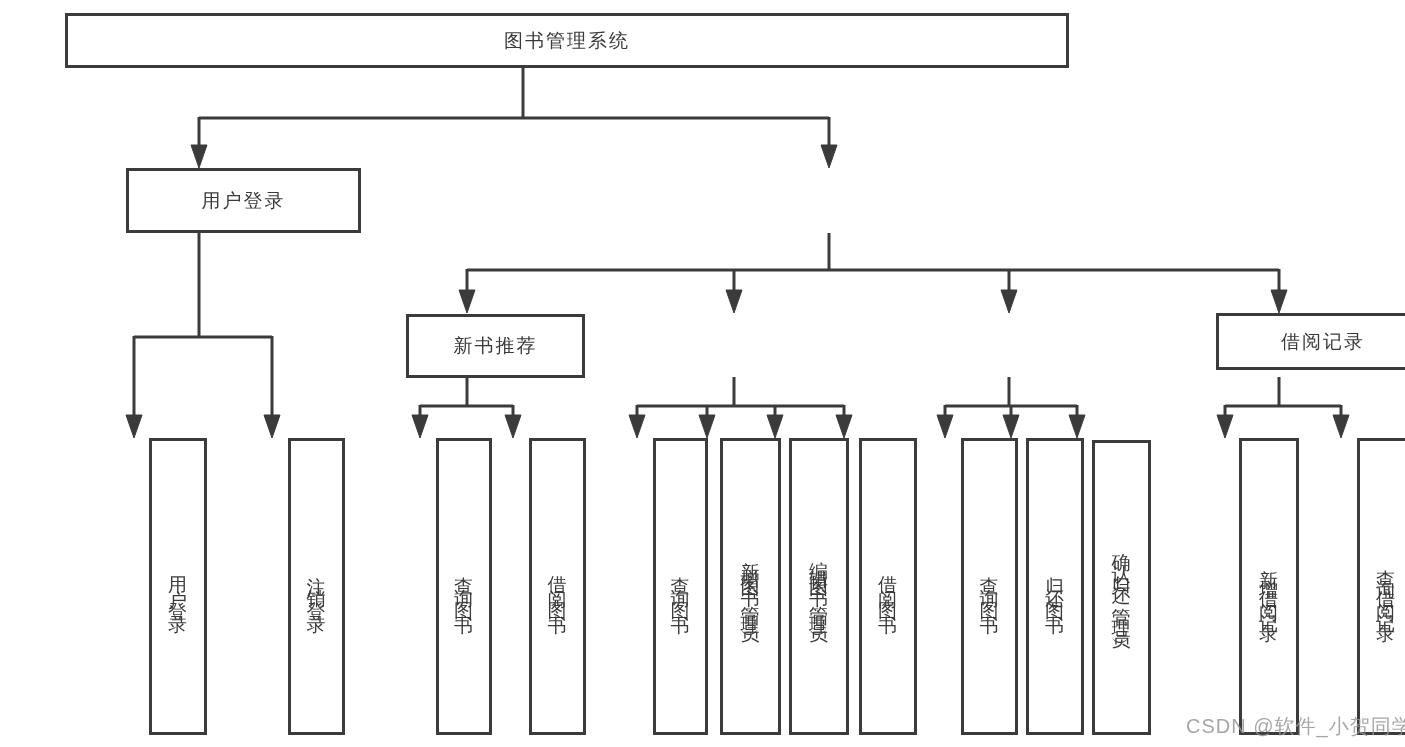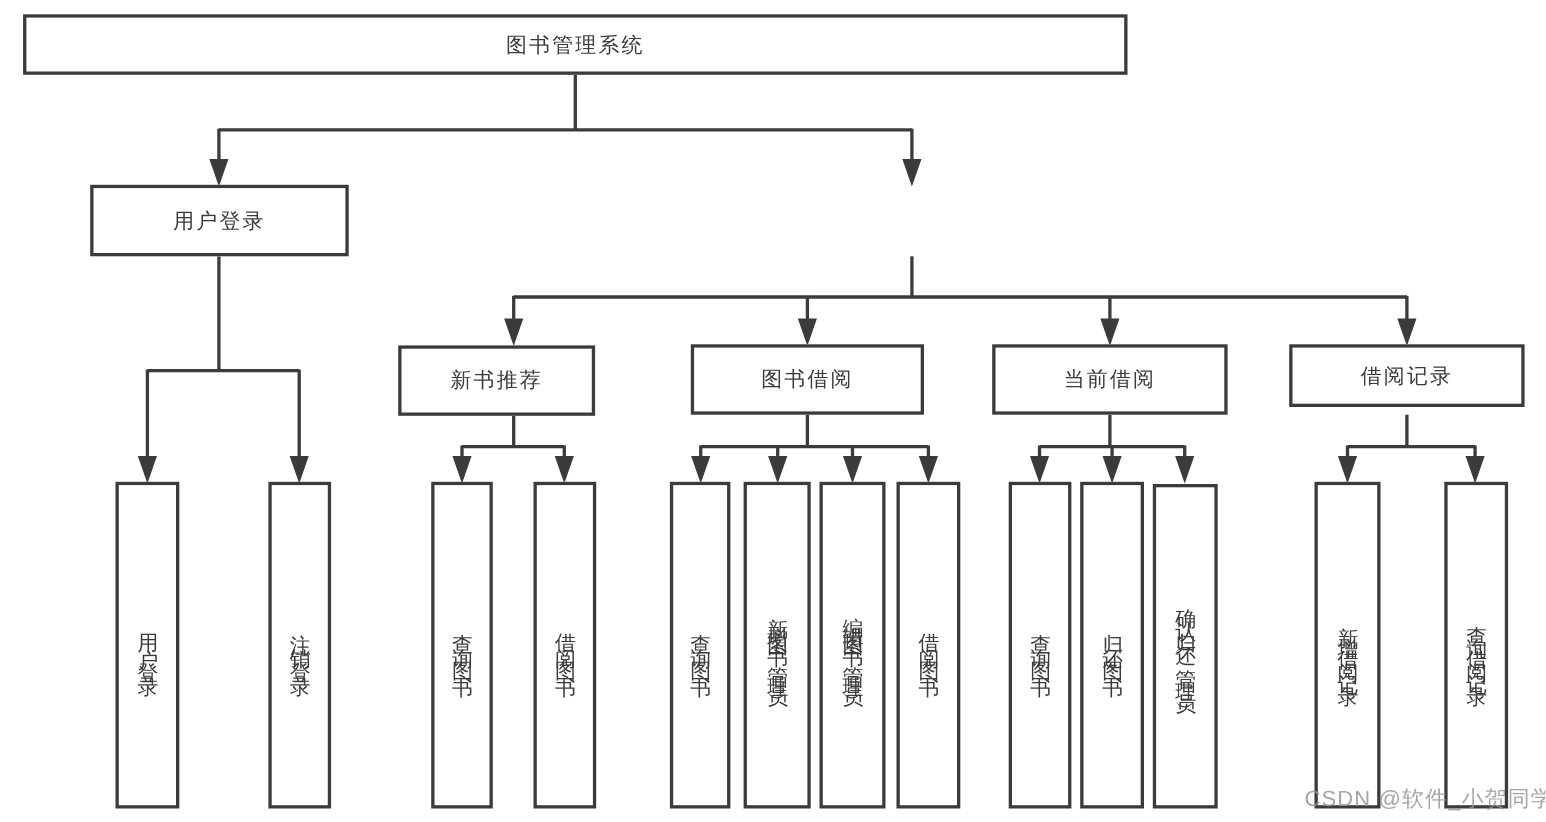--- a/index.html
+++ b/index.html
@@ -23,20 +23,21 @@
   }
   .node {
     position: absolute;
     box-sizing: border-box;
     border: 3px solid #3b3b3b;
     background: #ffffff;
     display: flex;
     align-items: center;
     justify-content: center;
     color: #3a3a3a;
+    margin-left: 44px;
   }
   .node.h span {
     font-size: 19px;
     letter-spacing: 2px;
     white-space: nowrap;
   }
   .node.v span {
     writing-mode: vertical-rl;
     text-orientation: mixed;
     font-size: 19px;
@@ -129,26 +130,20 @@
     <span>图书管理系统</span>
   </div>
 
   <div class="node h" style="left:82px;top:168px;width:235px;height:65px">
     <span>用户登录</span>
   </div>
 
   <div class="node h" style="left:362px;top:314px;width:179px;height:64px">
     <span>新书推荐</span>
   </div>
-  <div class="node h" style="left:628px;top:313px;width:212px;height:64px">
-    <span>图书借阅</span>
-  </div>
-  <div class="node h" style="left:902px;top:313px;width:214px;height:64px">
-    <span>当前借阅</span>
-  </div>
   <div class="node h" style="left:1172px;top:313px;width:214px;height:57px">
     <span>借阅记录</span>
   </div>
 
   <div class="node v ls4" style="left:105px;top:438px;width:58px;height:297px">
     <span>用户登录</span>
   </div>
   <div class="node v ls4" style="left:244px;top:438px;width:57px;height:297px">
     <span>注销登录</span>
   </div>

